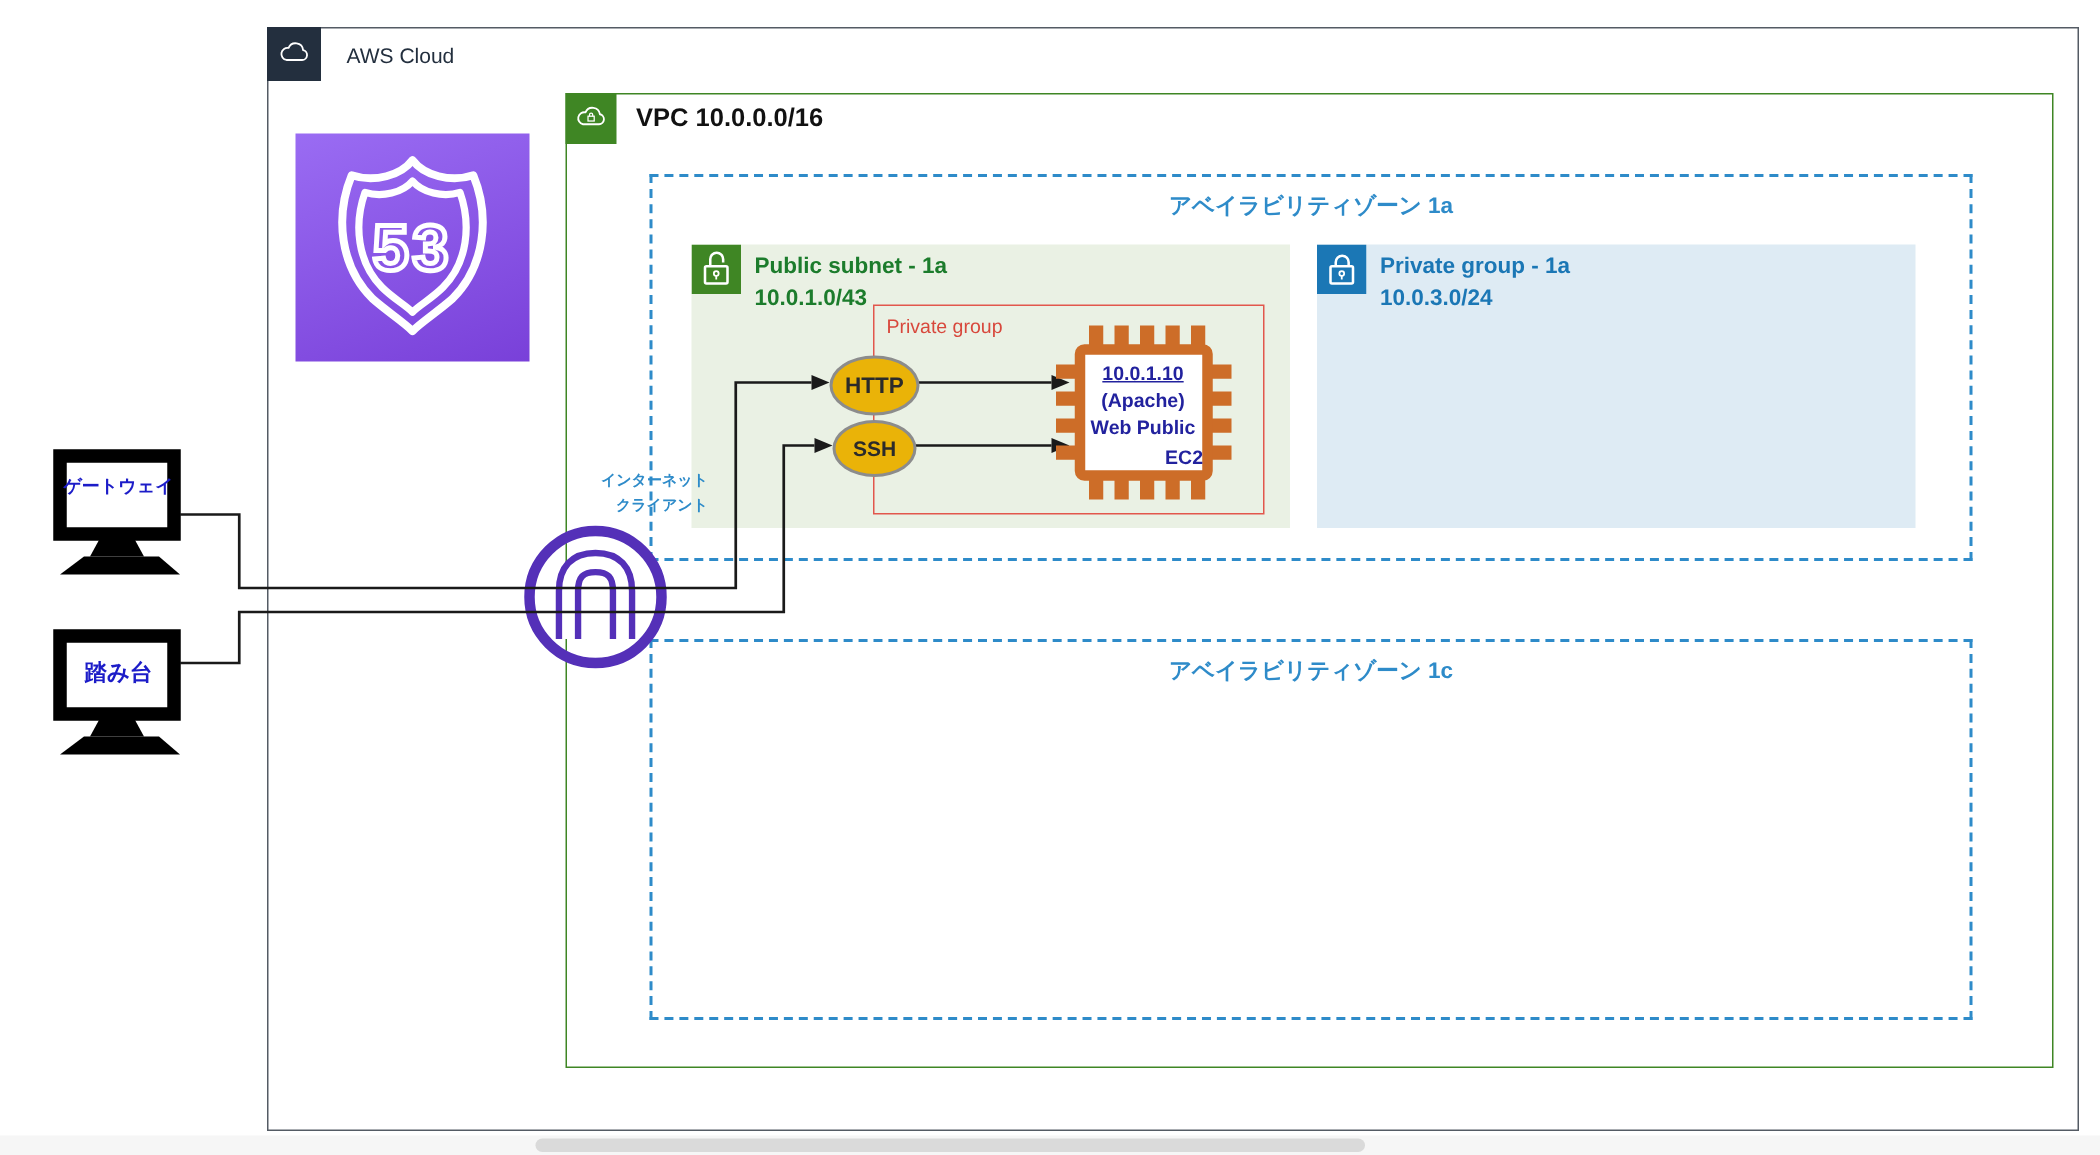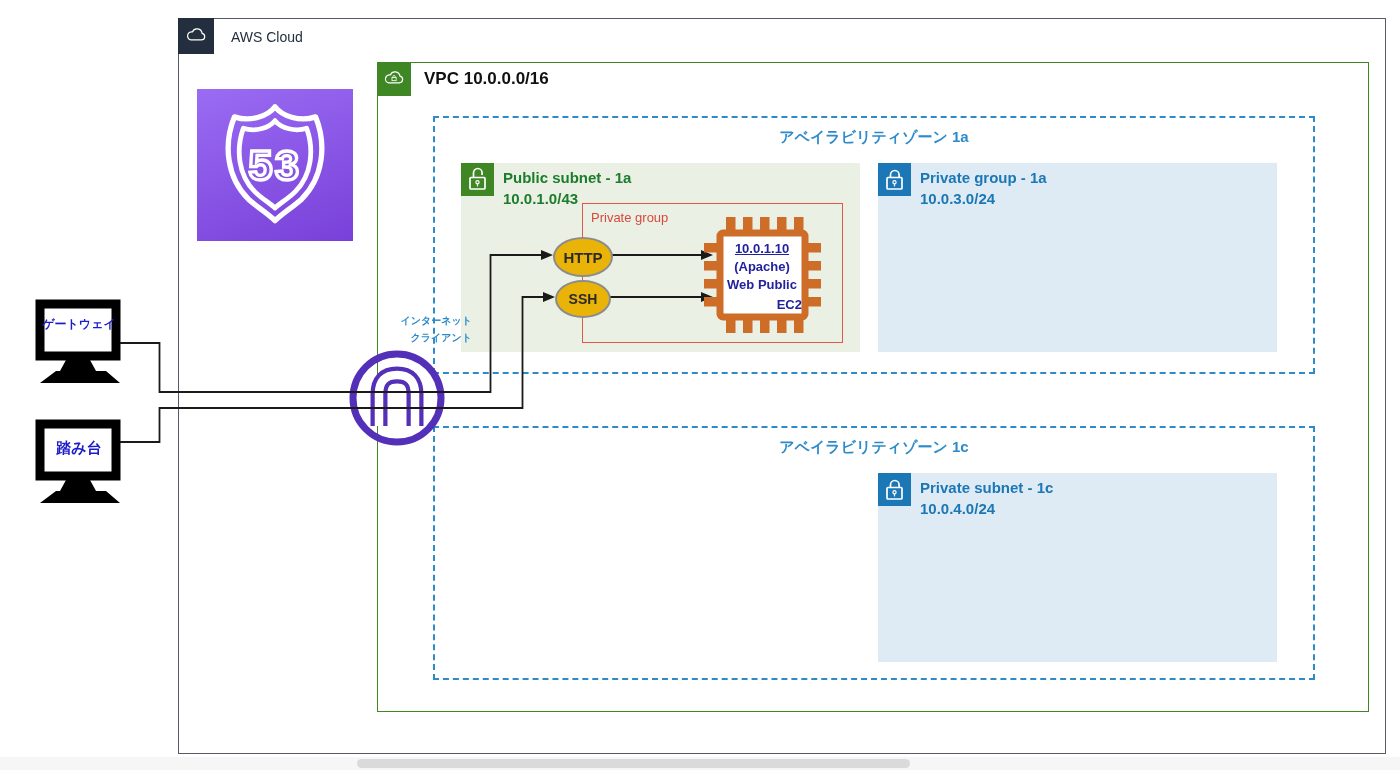--- a/index.html
+++ b/index.html
@@ -129,31 +129,20 @@
       <path d="M12.5,14.5 v-2.7 a4.3,4.3 0 0 1 8.6,0 v2.7" fill="none" stroke="#fff" stroke-width="1.7"></path>
       <rect x="9" y="14.5" width="15" height="11.5" rx="1" fill="none" stroke="#fff" stroke-width="1.7"></rect>
       <circle cx="16.5" cy="19.3" r="1.6" fill="none" stroke="#fff" stroke-width="1.2"></circle>
       <path d="M16.5,20.9 V23.4" stroke="#fff" stroke-width="1.2"></path>
     </svg>
     <div class="subnet-name">Private group - 1a</div>
     <div class="subnet-cidr">10.0.3.0/24</div>
   </div>
 
 
-  <div class="abs subnet priv sn-1c-priv">
-    <svg class="subnet-icon" viewBox="0 0 33 33">
-      <rect width="33" height="33" fill="var(--private_icon_bg,#1B77B5)"></rect>
-      <path d="M12.5,14.5 v-2.7 a4.3,4.3 0 0 1 8.6,0 v2.7" fill="none" stroke="#fff" stroke-width="1.7"></path>
-      <rect x="9" y="14.5" width="15" height="11.5" rx="1" fill="none" stroke="#fff" stroke-width="1.7"></rect>
-      <circle cx="16.5" cy="19.3" r="1.6" fill="none" stroke="#fff" stroke-width="1.2"></circle>
-      <path d="M16.5,20.9 V23.4" stroke="#fff" stroke-width="1.2"></path>
-    </svg>
-    <div class="subnet-name">Private subnet - 1c</div>
-    <div class="subnet-cidr">10.0.4.0/24</div>
-  </div>
 
   <div class="abs sg-box">
     <div class="sg-label">Private group</div>
   </div>
 
   <div class="abs r53">
     <svg width="156" height="152" viewBox="0 0 120 120">
       <path d="M60,14 C54,22 40,26 28,22 C19,44 22,70 39,87 C47,94 55,99 60,104 C65,99 73,94 81,87 C98,70 101,44 92,22 C80,26 66,22 60,14 Z" fill="none" stroke="#fff" stroke-width="4.2" stroke-linejoin="round"></path>
       <path d="M60,25 C55,31 44,34 35,31 C29,48 31,68 44,81 C50,87 56,90 60,94 C64,90 70,87 76,81 C89,68 91,48 85,31 C76,34 65,31 60,25 Z" fill="none" stroke="#fff" stroke-width="3.8" stroke-linejoin="round"></path>
       <text x="60" y="72" text-anchor="middle" font-size="34" font-weight="bold" font-family="Liberation Sans, DejaVu Sans, sans-serif" fill="none" stroke="#fff" stroke-width="2.6" letter-spacing="2">53</text>

